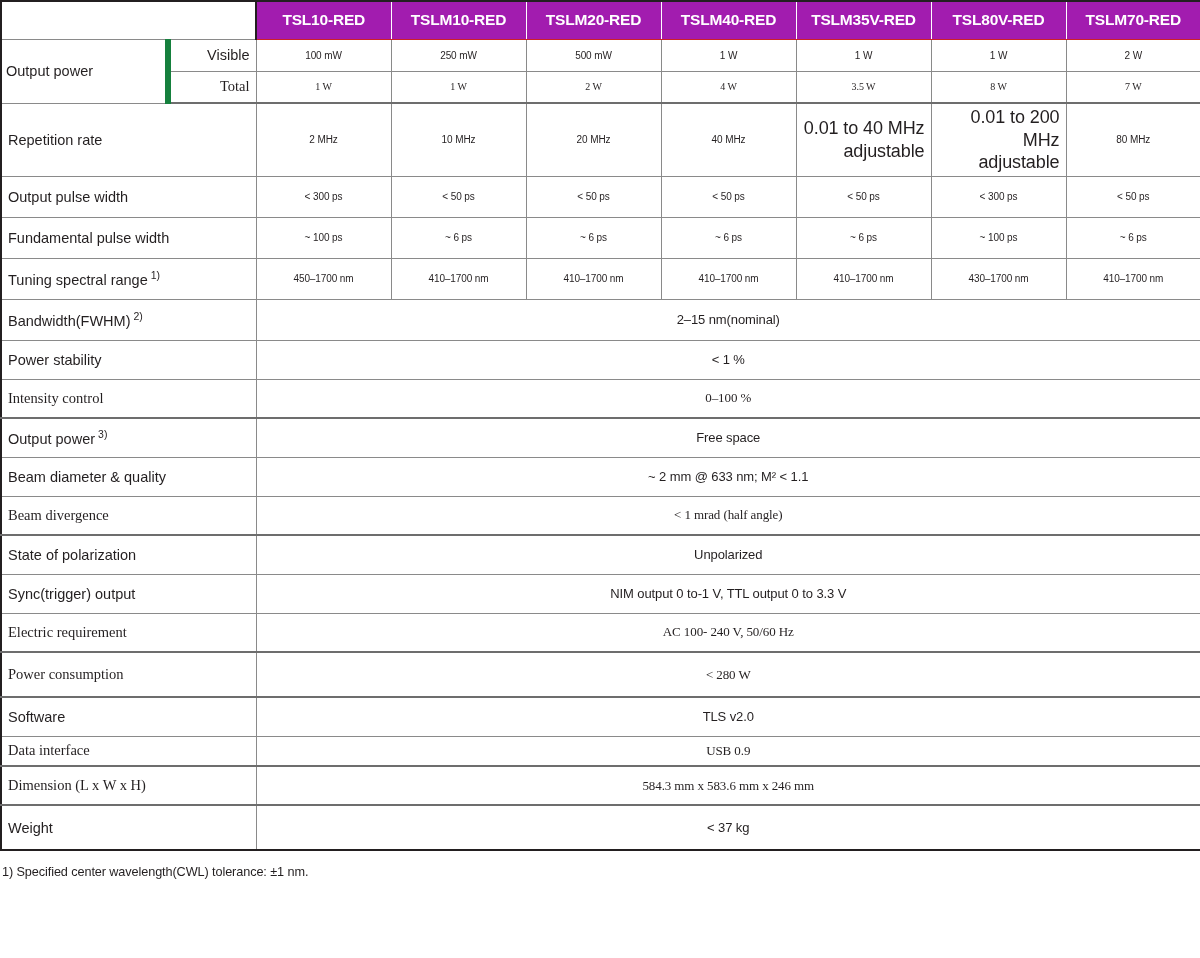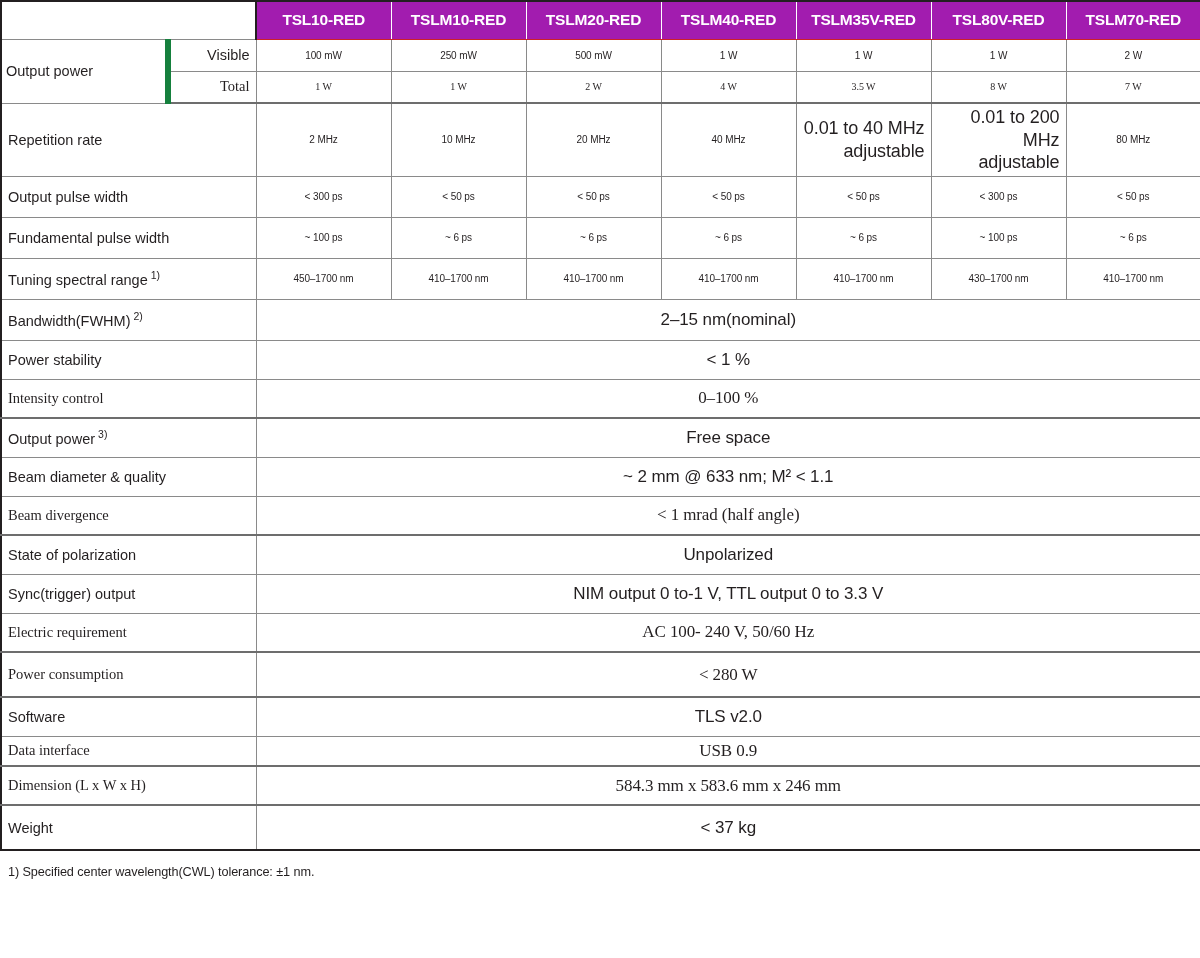--- a/index.html
+++ b/index.html
@@ -75,38 +75,38 @@
     padding-left: 12px;
     border-right: 2px solid #231f20;
   }
 
   td.val {
     text-align: center;
     font-size: 10px;
     color: #231f20;
     letter-spacing: -0.1px;
   }
-  td.val.wide { font-size: 17px; }
+  td.val.wide { font-size: 13px; }
   td.val.small { font-size: 18px; line-height: 1.25; text-align: right; }
 
   td.firstval { border-left: 2px solid #231f20; }
 
   
   tr.thick-bottom > td { border-bottom: 2px solid #6d6d6d; font-family: Liberation Serif, serif; }
 
   sup.note {
     font-size: 10.5px;
     font-weight: normal;
     vertical-align: super;
     margin-left: 3px;
   }
 
   .footnotes {
     margin-top: 14px;
-    padding-left: 8px;
+    padding-left: 2px;
   }
   .footnotes p {
     margin: 0 0 14px 0;
     font-size: 12.7px;
     color: #231f20;
     letter-spacing: -0.1px;
   }
 </style>
 </head>
 <body>

